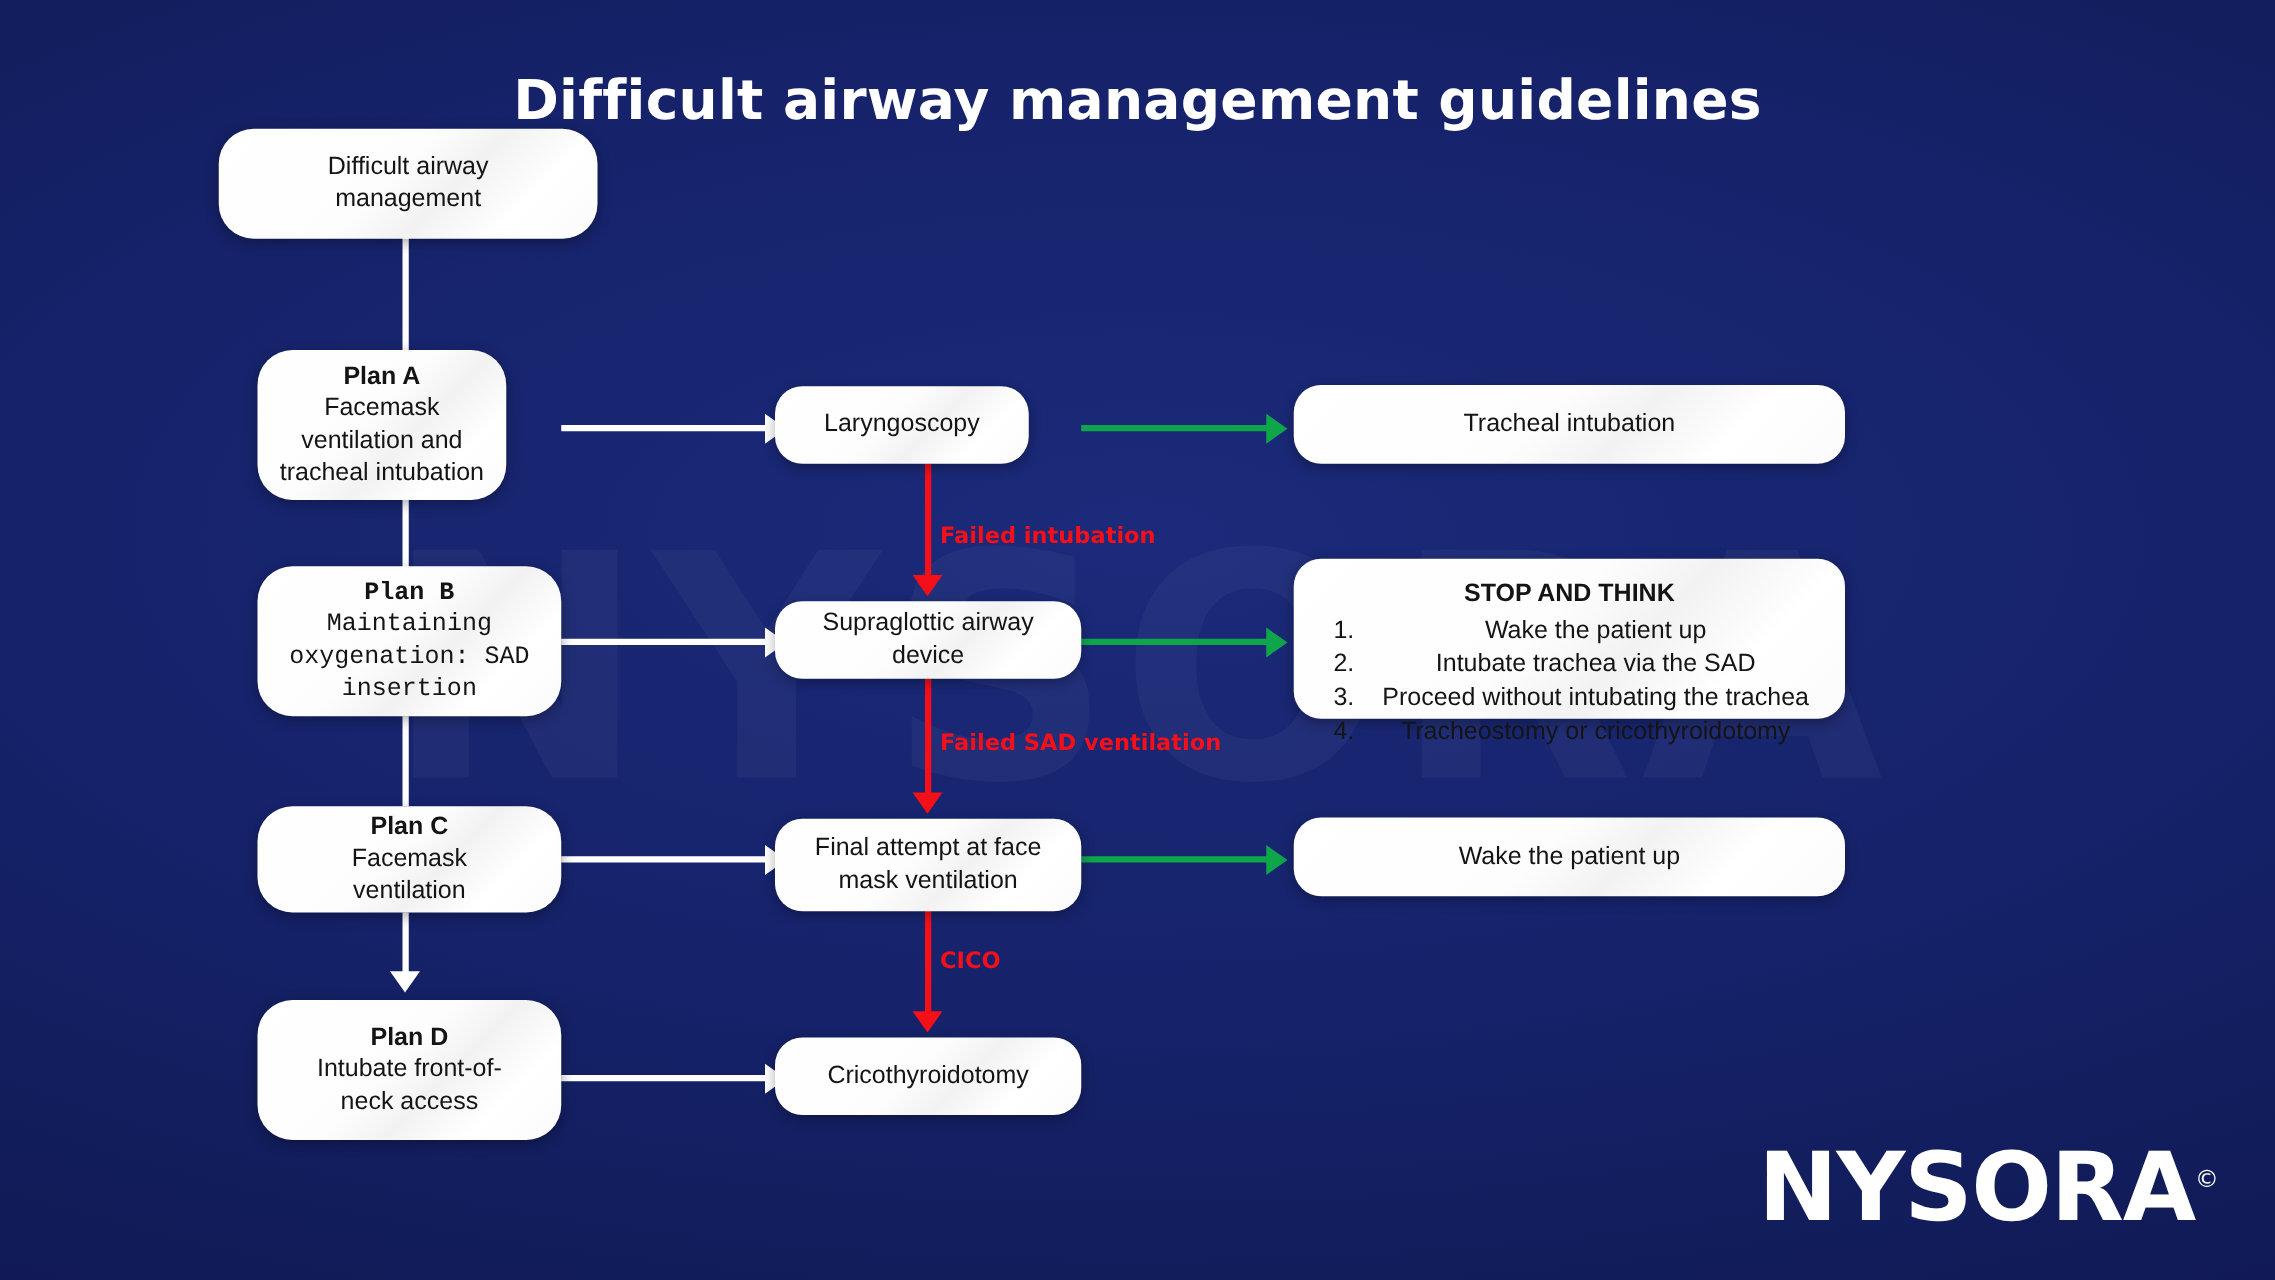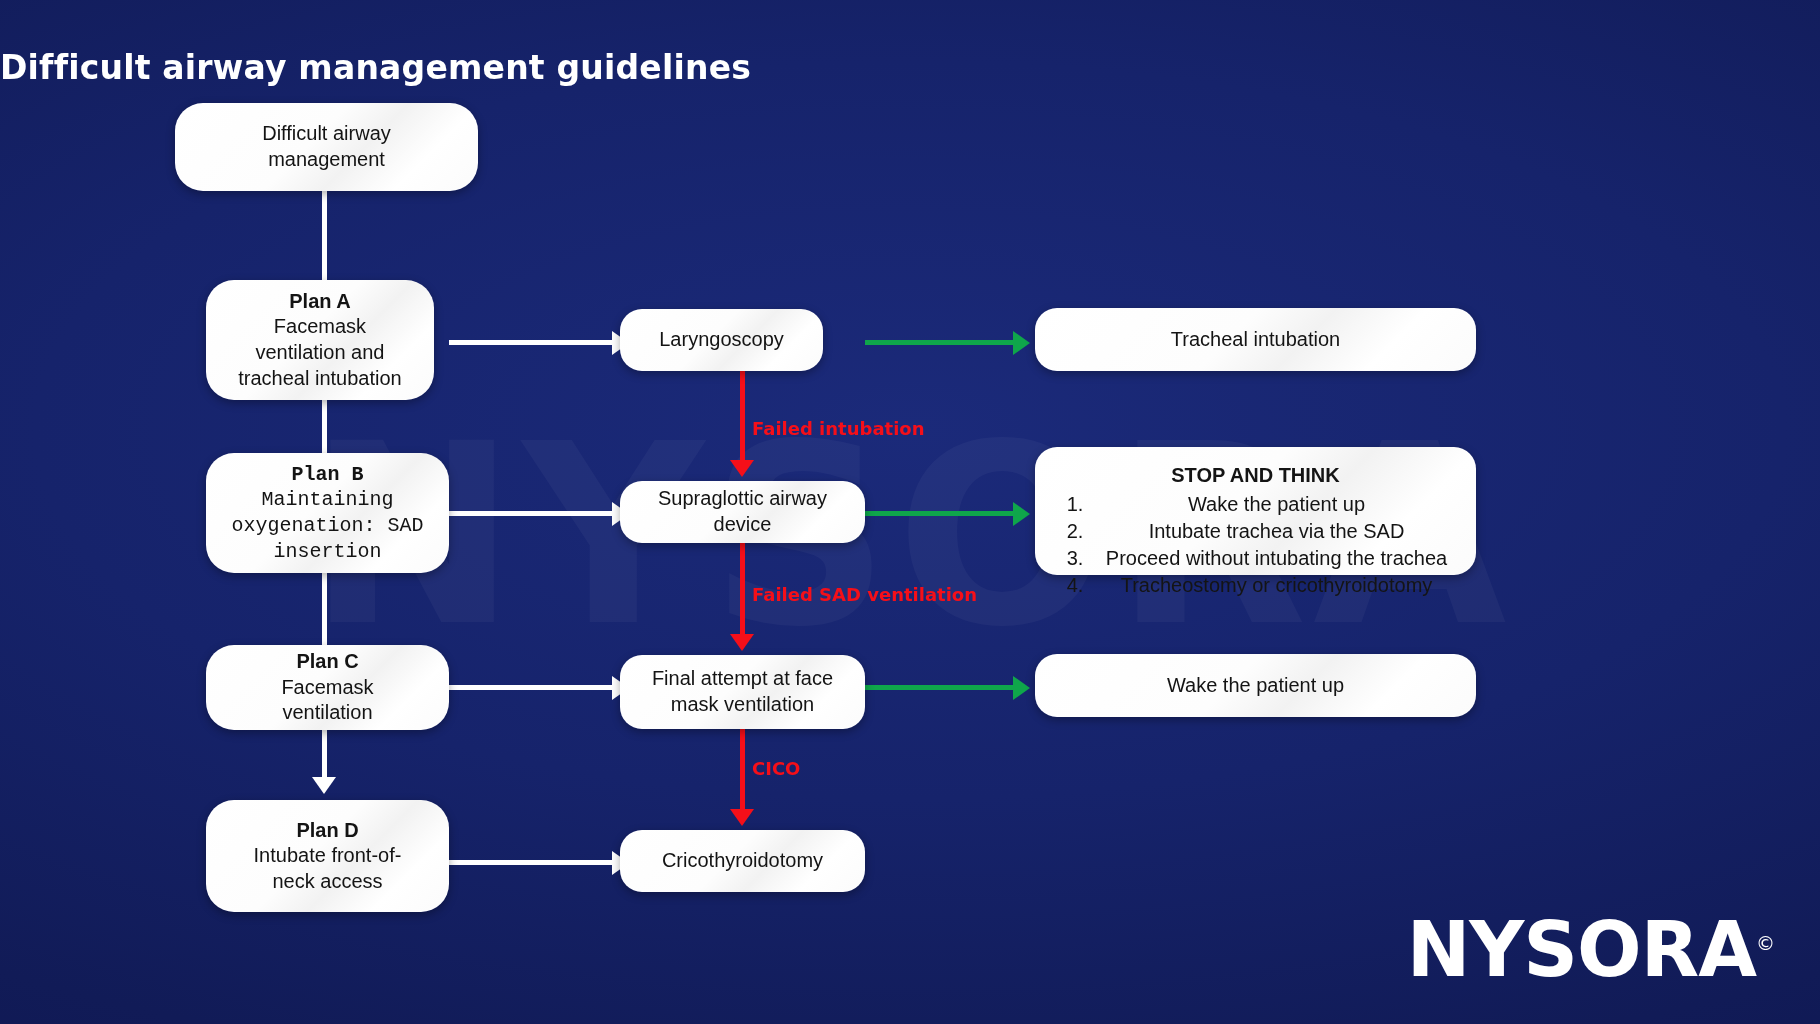--- a/index.html
+++ b/index.html
@@ -31,25 +31,25 @@
     white-space: nowrap;
     user-select: none;
     pointer-events: none;
   }
 
   #title {
     position: absolute;
     left: 0;
     top: 26px;
     width: 1820px;
-    text-align: left;
+    text-align: center;
     color: #ffffff;
     font-family: "DejaVu Sans", sans-serif;
     font-weight: 700;
-    font-size: 33px;
+    font-size: 44px;
     letter-spacing: 0.2px;
   }
 
   
   .node {
     position: absolute;
     box-sizing: border-box;
     background: linear-gradient(135deg, #ffffff 0%, #fdfdfd 45%, #f2f2f2 60%, #ffffff 78%, #fbfbfb 100%);
     border-radius: 22px;
     box-shadow: 0 3px 10px rgba(0,0,0,0.32);
@@ -170,21 +170,21 @@
   <div class="vline" style="left:322px; top:730px; height:53px;"></div>
   <div class="arrow-d" style="left:312px; top:777px;"></div>
 
   <div class="node left" style="left:175px; top:103px; width:303px; height:88px;">
     <span>
       <span class="sub">Difficult airway</span>
       <span class="sub">management</span>
     </span>
   </div>
 
-  <div class="node left" style="left:206px; top:280px; width:228px; height:120px;">
+  <div class="node left" style="left:206px; top:280px; width:199px; height:120px;">
     <span>
       <span class="ttl">Plan A</span>
       <span class="sub">Facemask</span>
       <span class="sub">ventilation and</span>
       <span class="sub">tracheal intubation</span>
     </span>
   </div>
 
   <div class="node left" style="left:206px; top:453px; width:243px; height:120px;font-family:Liberation Mono, monospace;">
     <span>

